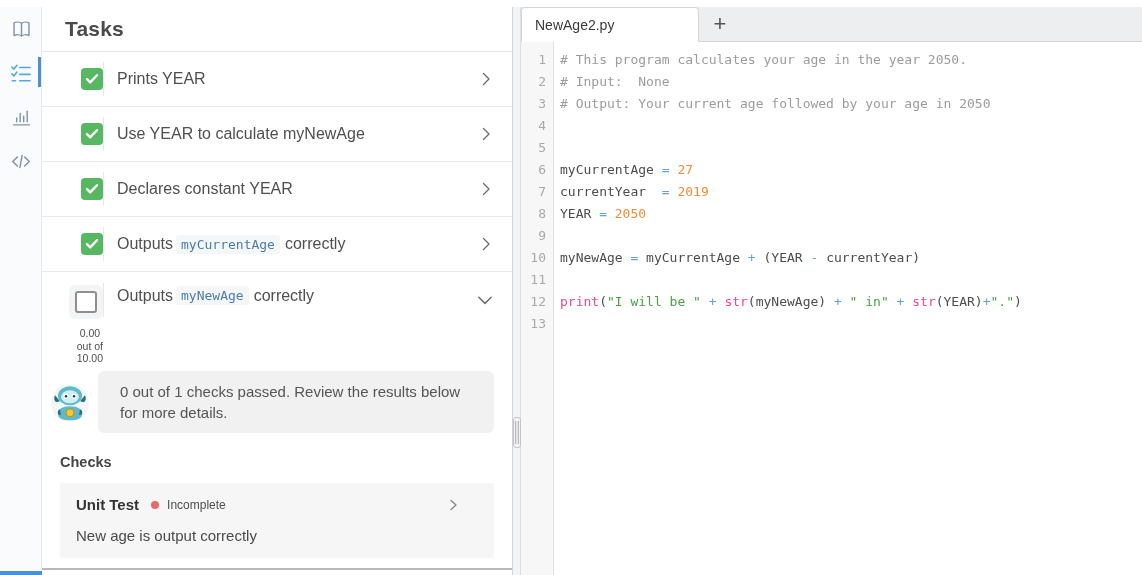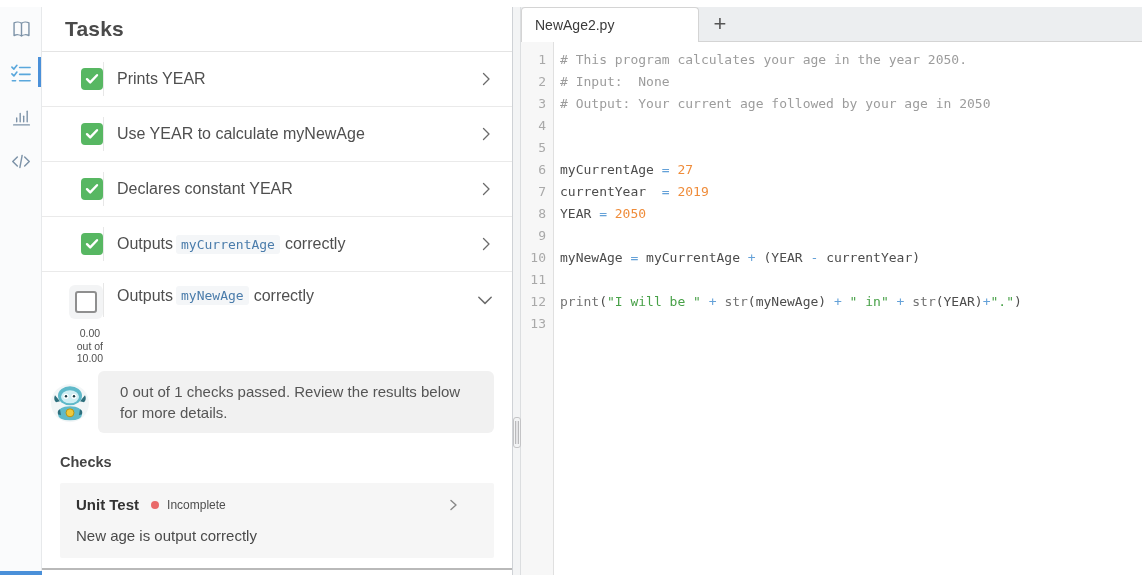--- a/index.html
+++ b/index.html
@@ -65,21 +65,21 @@
              font-size:22px; font-weight:300; color:#555; cursor:pointer; }
   .code-area { flex:1; display:flex; font-family:"DejaVu Sans Mono", monospace; font-size:13px; line-height:22px; }
   .gutter { width:33px; flex:0 0 33px; background:#f7f7f7; border-right:1px solid #e0e0e0;
             text-align:right; padding:7px 7px 0 0; color:#a9a9a9; }
   .code-pane { flex:1; padding:7px 0 0 6px; overflow:hidden; cursor:text; }
   .code-line { white-space:pre; min-height:22px; color:#4d4d4d; }
   .tk-comment { color:#9c9c9c; }
   .tk-plain   { color:#4d4d4d; }
   .tk-num     { color:#ef8c3a; }
   .tk-op      { color:#64a1d8; }
-  .tk-kw      { color:#737373; }
+  .tk-kw      { color:#ec4899; }
   .tk-str     { color:#48a148; }
 </style>
 </head>
 <body>
 
 <div class="app">
 
   <div class="rail">
     <div class="rail-item">
       <svg width="21" height="20" viewBox="0 0 24 22" fill="none" stroke="#7d93a8" stroke-width="1.6" stroke-linejoin="round">

